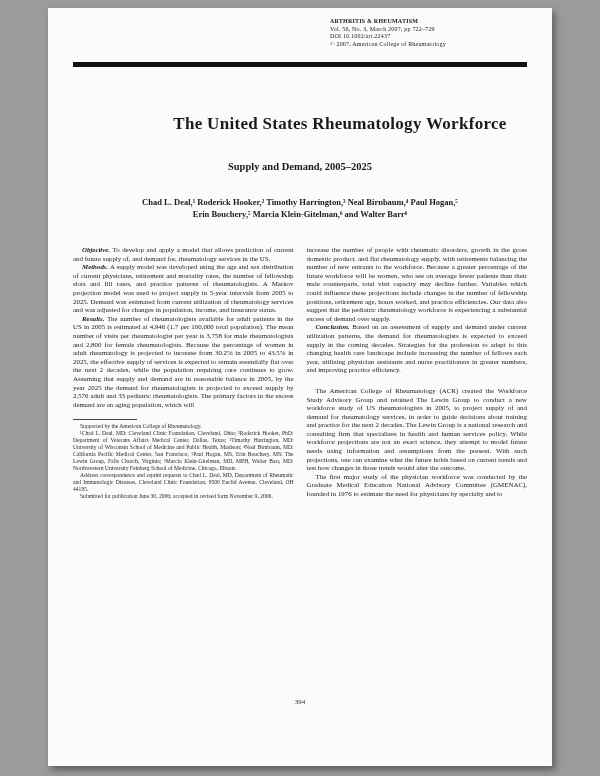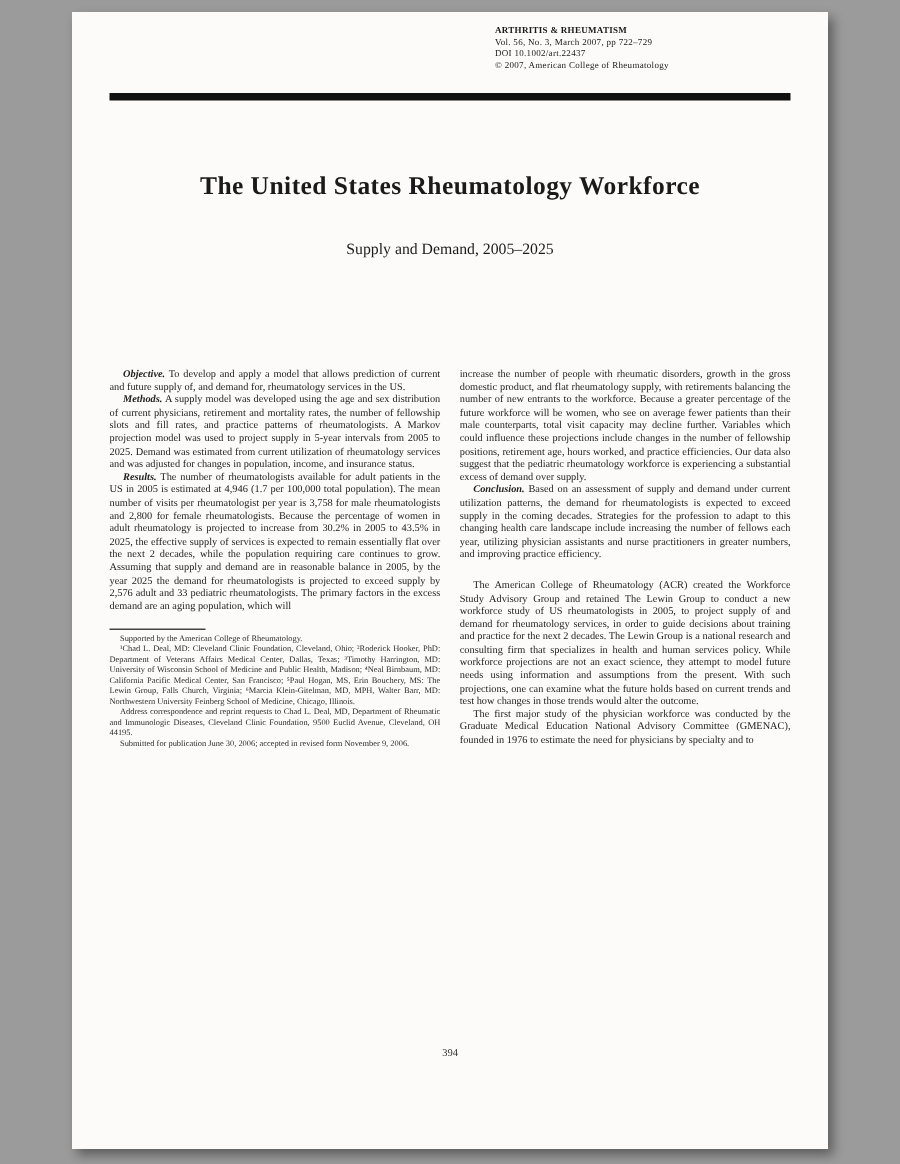--- a/index.html
+++ b/index.html
@@ -40,29 +40,30 @@
   }
   .title {
     position: absolute;
     top: 106px;
     left: 0;
     width: 100%;
     text-align: center;
     font-size: 17px;
     font-weight: bold;
     letter-spacing: 0.3px;
+    padding-left: 40px;
   }
   .subtitle {
     position: absolute;
     top: 153px;
     left: 0;
     width: 100%;
     text-align: center;
     font-size: 10.5px;
-    font-weight: normal;
+    font-weight: bold;
   }
   .authors {
     position: absolute;
     top: 188px;
     left: 0;
     width: 100%;
     text-align: center;
     font-size: 8.5px;
     font-weight: bold;
     line-height: 12px;
@@ -123,20 +124,24 @@
     <div>DOI 10.1002/art.22437</div>
     <div>© 2007, American College of Rheumatology</div>
   </div>
 
   <div class="top-rule"></div>
 
   <div class="title">The United States Rheumatology Workforce</div>
 
   <div class="subtitle">Supply and Demand, 2005–2025</div>
 
+  <div class="authors">
+    <div>Chad L. Deal,¹ Roderick Hooker,² Timothy Harrington,³ Neal Birnbaum,⁴ Paul Hogan,⁵</div>
+    <div>Erin Bouchery,⁵ Marcia Klein-Gitelman,⁶ and Walter Barr⁶</div>
+  </div>
 
   <div class="body-columns">
 
     <div class="col">
       <p>
         <b class="lead">Objective.</b>
         <span>To develop and apply a model that allows prediction of current and future supply of, and demand for, rheumatology services in the US.</span>
       </p>
       <p>
         <b class="lead">Methods.</b>

